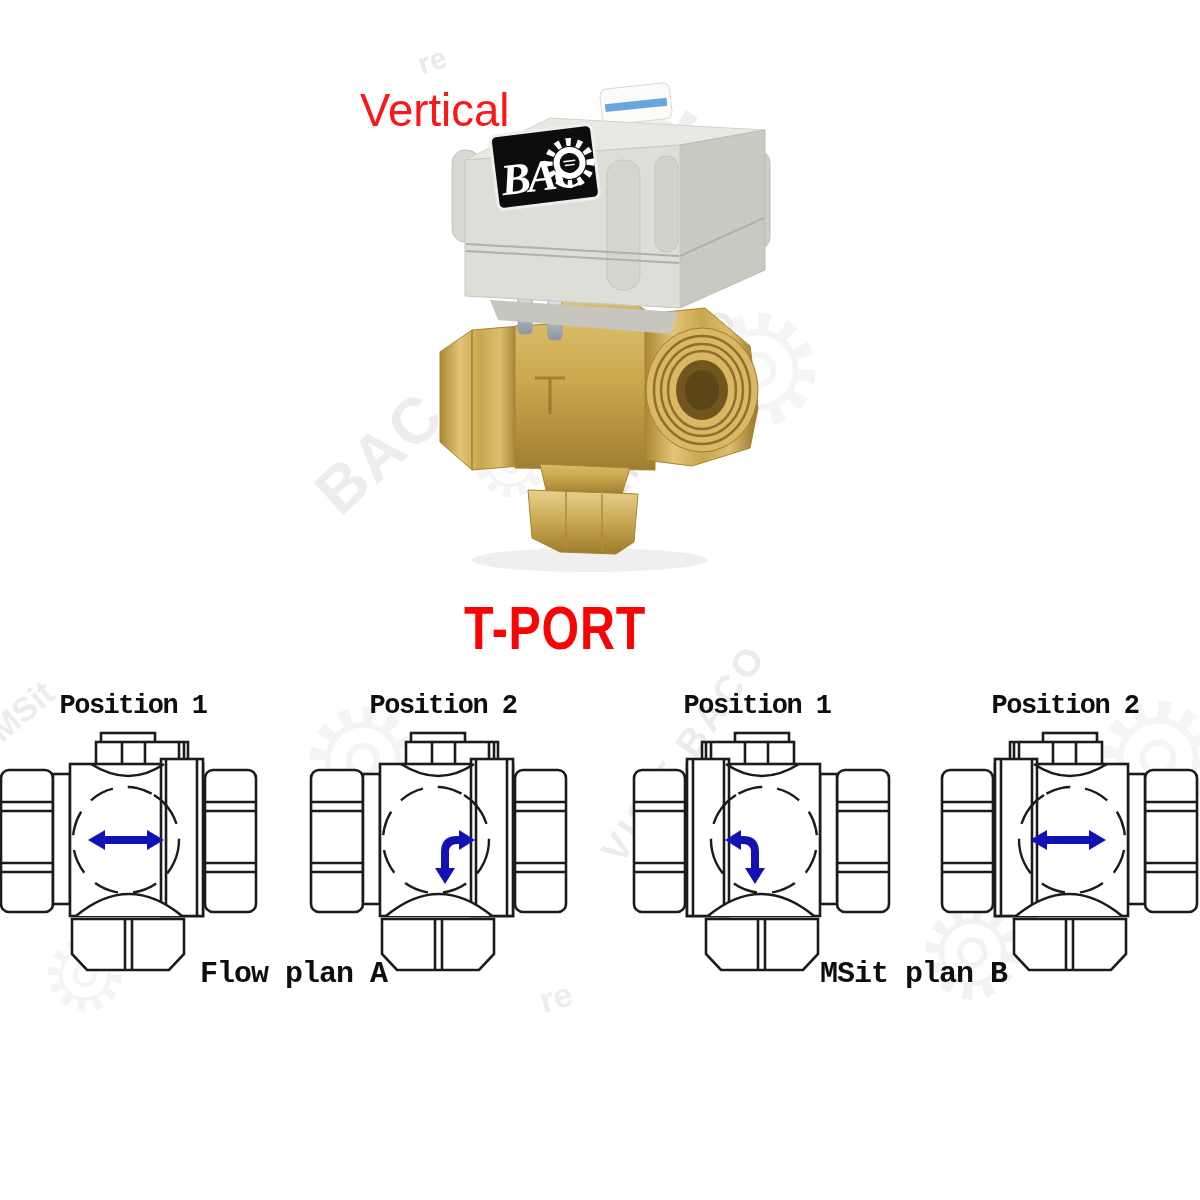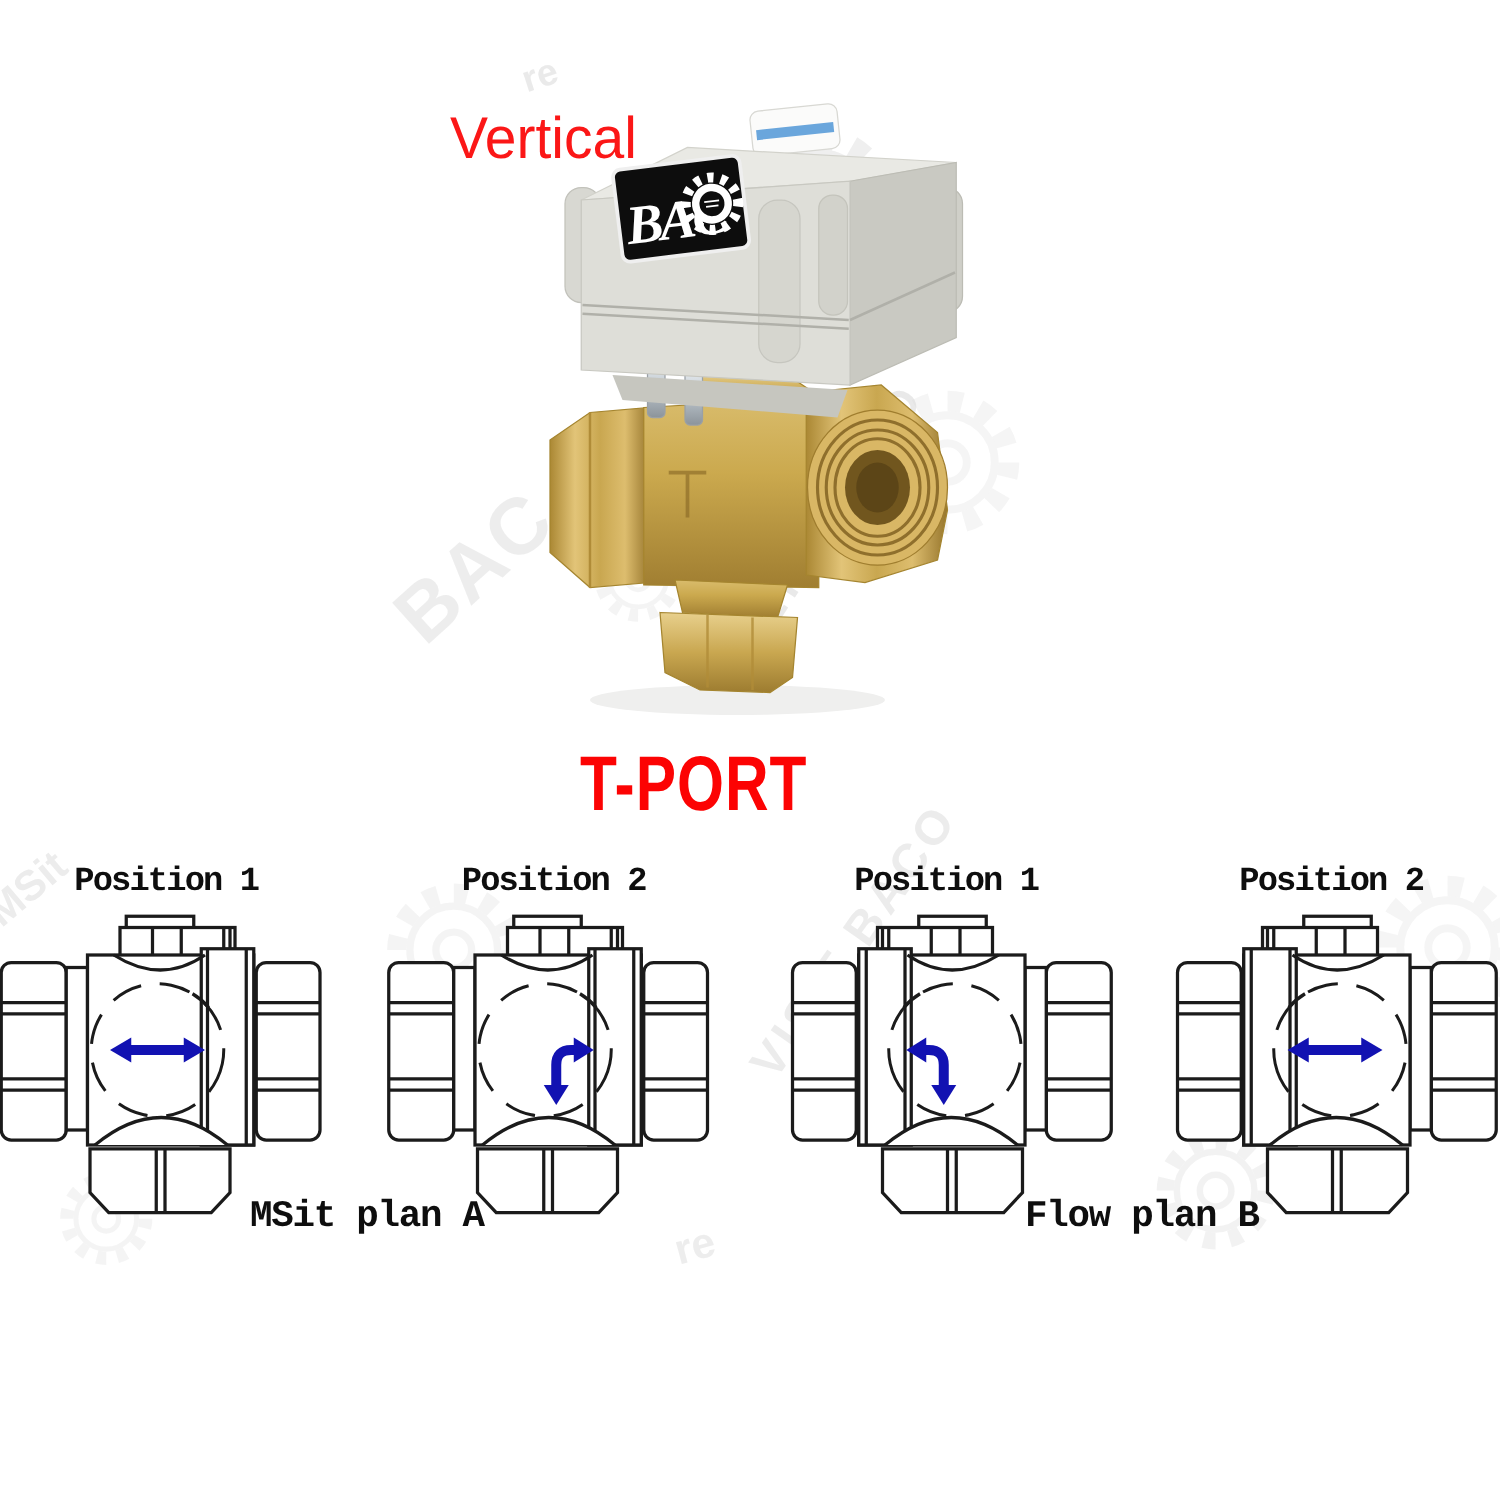--- a/index.html
+++ b/index.html
@@ -246,14 +246,14 @@
   <svg width="270" height="250" viewBox="0 0 270 250">
     <use href="#valve-shape" xlink:href="#valve-shape" transform="translate(270,0) scale(-1,1)"></use>
     <g fill="#1212b2">
       <path d="M113,114 H163" stroke="#1212b2" stroke-width="8" fill="none"></path>
       <polygon points="100,114 117,104 117,124"></polygon>
       <polygon points="176,114 159,104 159,124"></polygon>
     </g>
   </svg>
 </div>
 
-<div class="flow-label" style="left:200px;top:957px;">MSit plan A</div>
-<div class="flow-label" style="left:820px;top:957px;">Flow plan B</div>
+<div class="flow-label" style="left:200px;top:957px;">Flow plan A</div>
+<div class="flow-label" style="left:820px;top:957px;">MSit plan B</div>
 
 </body></html>

